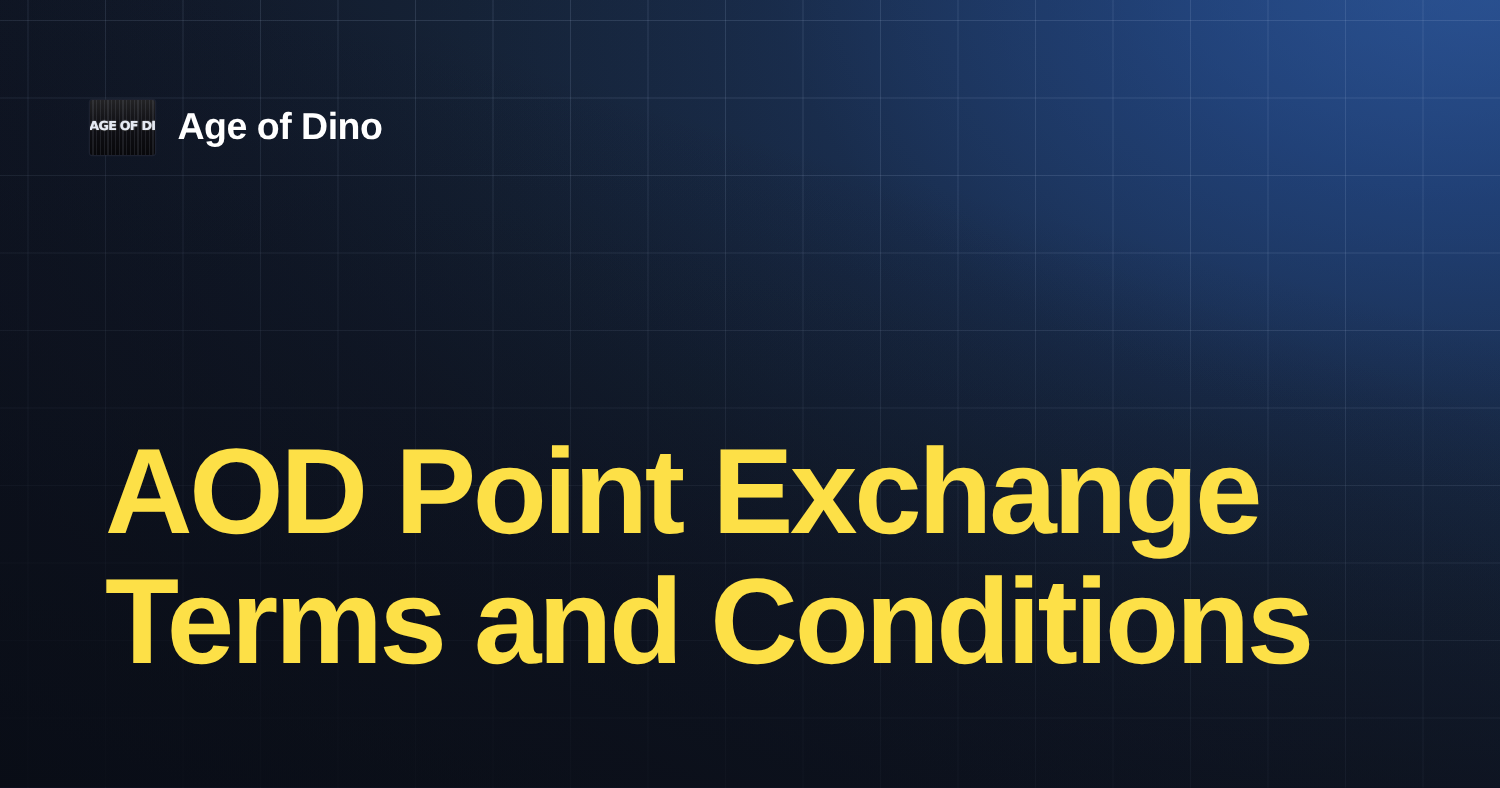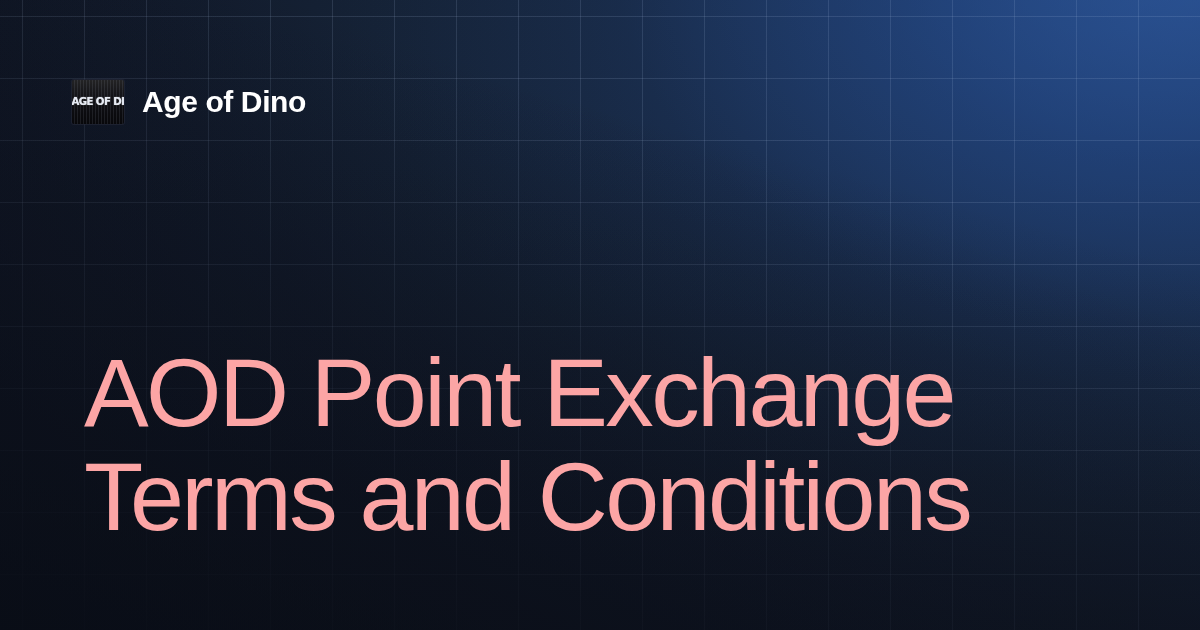--- a/index.html
+++ b/index.html
@@ -159,24 +159,24 @@
     line-height: 1;
     white-space: nowrap;
   }
 
   .headline {
     position: absolute;
     left: 84px;
     top: 276px;
     width: 1040px;
     font-size: 97px;
-    font-weight: normal;
+    font-weight: bold;
     line-height: 1.07;
     letter-spacing: -2.6px;
-    color: #fca5a5;
+    color: #fde047;
     white-space: pre-line;
   }
 
   .subtitle {
     position: absolute;
     left: 84px;
     top: 505px;
     font-size: 38px;
     font-weight: normal;
     color: #f2f4f8;

